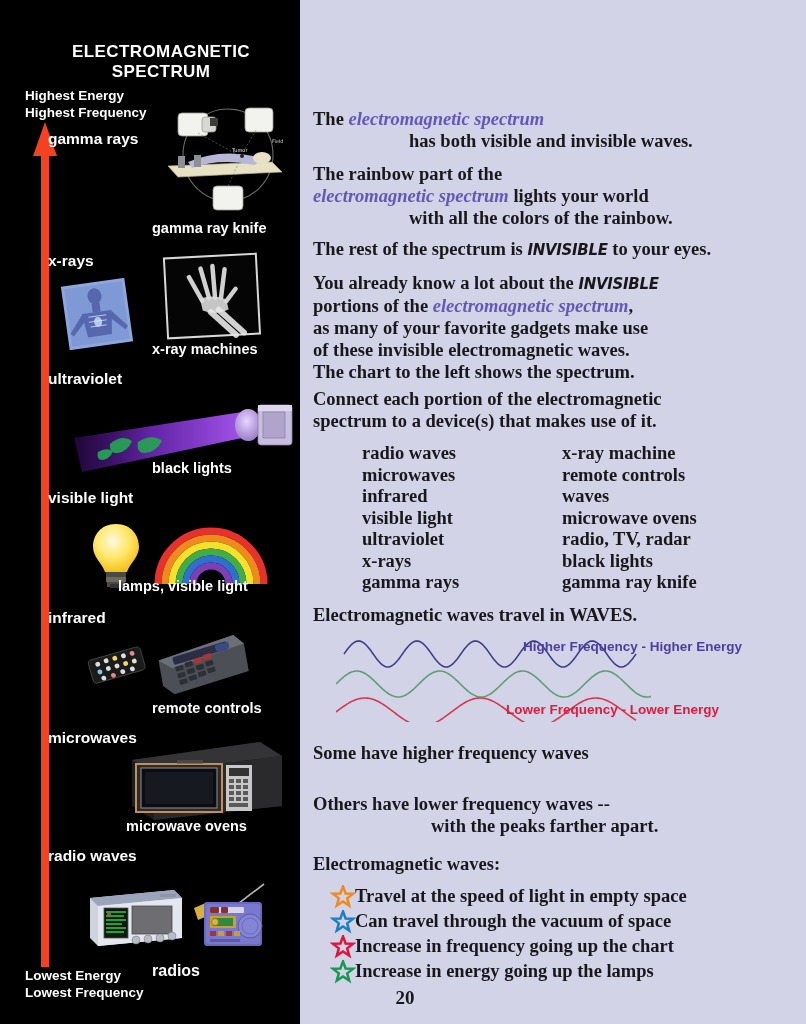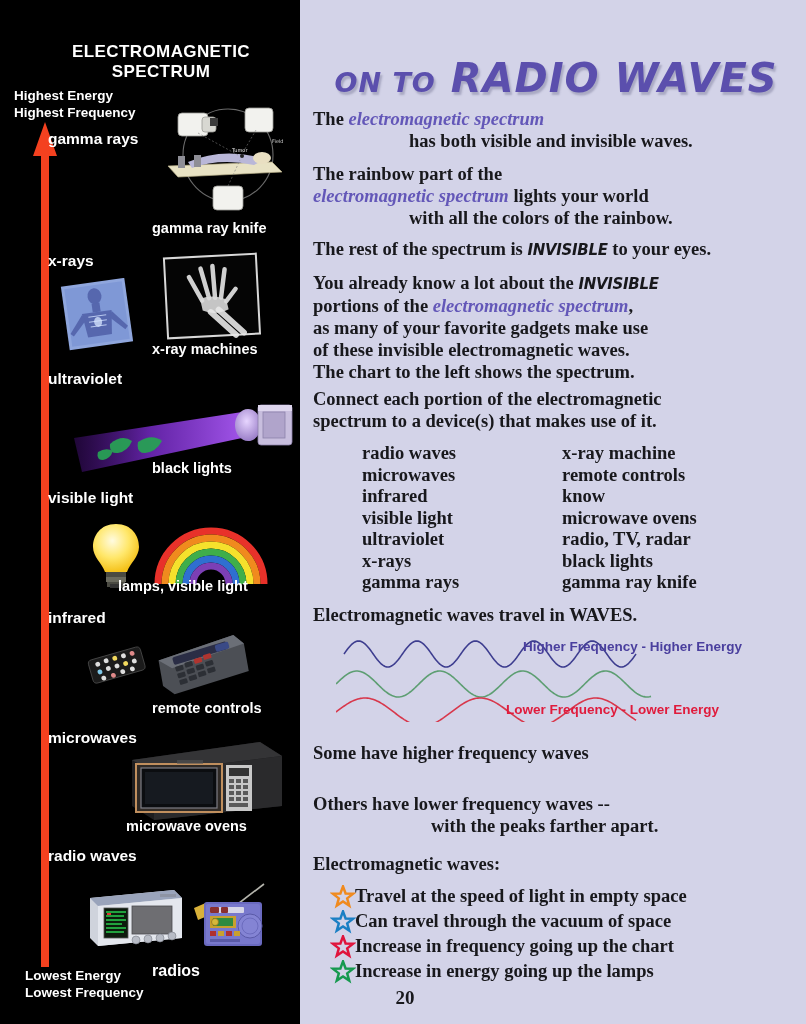--- a/index.html
+++ b/index.html
@@ -38,21 +38,21 @@
   }
   .energy-note {
     position: absolute;
     color: #ffffff;
     font-family: "Liberation Sans", sans-serif;
     font-weight: bold;
     font-size: 13.5px;
     line-height: 16.5px;
     white-space: pre-line;
   }
-  #highest-note { left: 14px; top: 88px; }
+  #highest-note { left: 25px; top: 88px; }
   #lowest-note  { left: 25px; top: 968px; }
 
   
   #energy-arrow {
     position: absolute;
     left: 33px; top: 122px;
     width: 24px; height: 845px;
   }
 
   .band-label {
@@ -446,24 +446,20 @@
       <rect x="20" y="59" width="30" height="3" fill="#5a5aa8"></rect>
     </svg>
     <div class="device-label" style="left:152px; top:962px; font-size:16px;">radios</div>
 
     <div id="lowest-note" class="energy-note">Lowest Energy
 Lowest Frequency</div>
   </div>
 
   <div id="content-panel">
 
-    <div id="headline">
-      <span class="small">ON TO</span>
-      <span>RADIO WAVES</span>
-    </div>
 
     <div class="para" style="top:108px;">
       <span>The </span><span class="em-spectrum">electromagnetic spectrum</span>
       <span class="indent">has both visible and invisible waves.</span>
     </div>
 
     <div class="para" style="top:163px;">
       <span style="display:block">The rainbow part of the</span>
       <span style="display:block">
         <span class="em-spectrum">electromagnetic spectrum</span><span> lights your world</span>
@@ -498,21 +494,21 @@
           <div>microwaves</div>
           <div>infrared</div>
           <div>visible light</div>
           <div>ultraviolet</div>
           <div>x-rays</div>
           <div>gamma rays</div>
         </div>
       <div class="col" id="col-right">
           <div>x-ray machine</div>
           <div>remote controls</div>
-          <div>know</div>
+          <div>waves</div>
           <div>microwave ovens</div>
           <div>radio, TV, radar</div>
           <div>black lights</div>
           <div>gamma ray knife</div>
         </div>
     </div>
 
     <div class="para" style="top:604px;">Electromagnetic waves travel in WAVES.</div>
 
     <div id="wave-figure">

